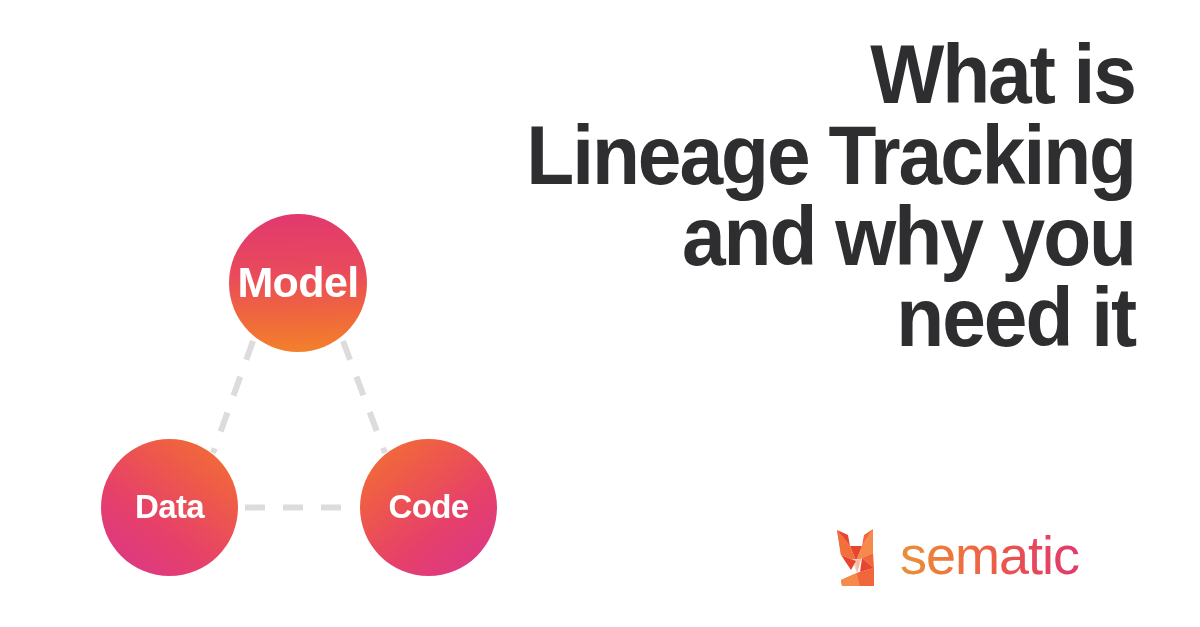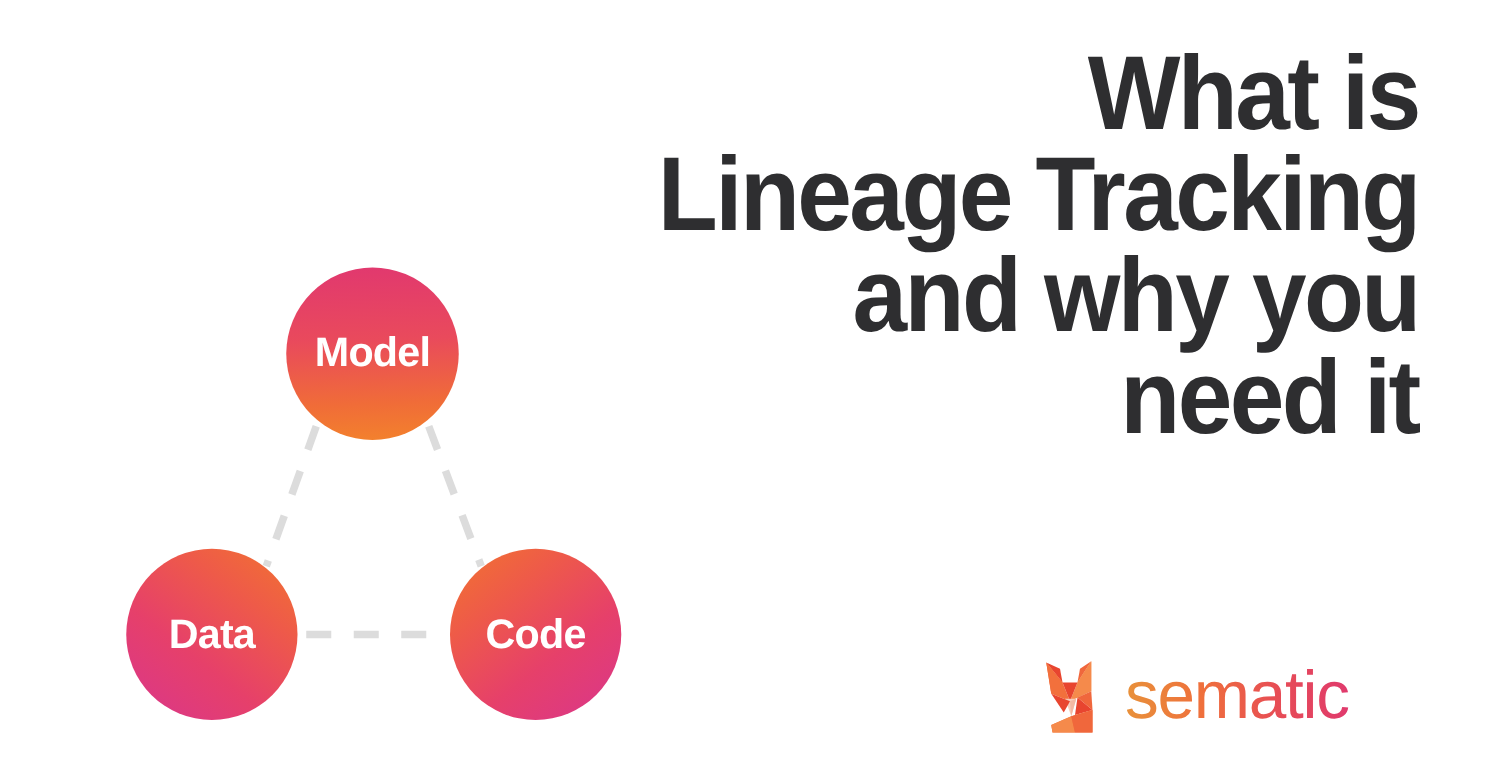--- a/index.html
+++ b/index.html
@@ -74,21 +74,21 @@
   .node-label {
     display: block;
     transform: translateY(-1px);
   }
 
   #node-model {
     left: 229px;
     top: 214px;
     width: 138px;
     height: 138px;
-    font-size: 33px;
+    font-size: 43px;
     background: linear-gradient(178deg, #e1386f 0%, #e94a5c 42%, #f06c38 78%, #f3822c 100%);
   }
 
   #node-data {
     left: 101px;
     top: 439px;
     width: 137px;
     height: 137px;
     font-size: 33px;
     background: linear-gradient(218deg, #f2742f 0%, #ee5a49 30%, #e6406a 62%, #d9368c 100%);

